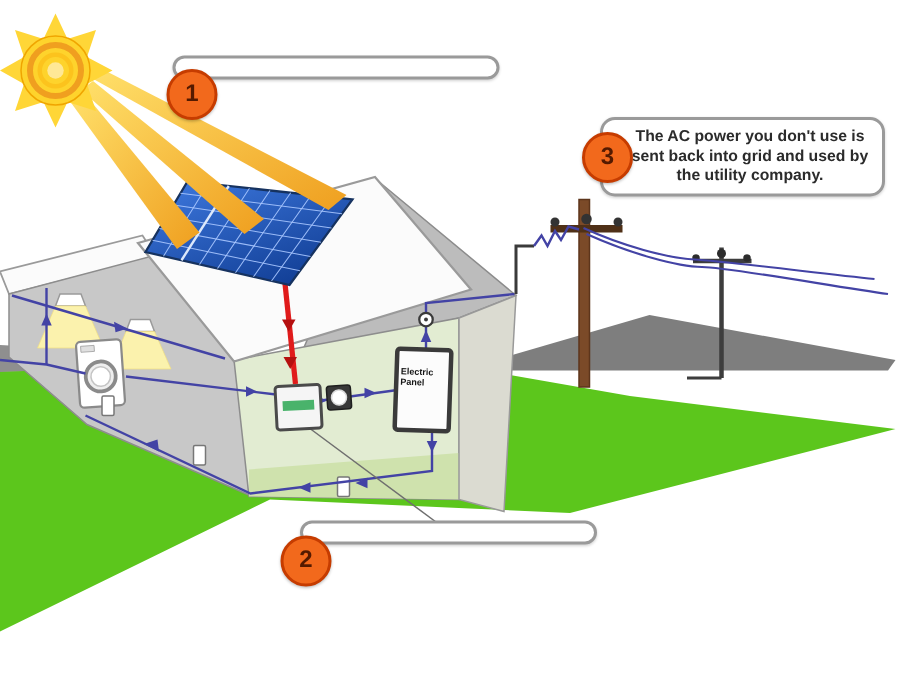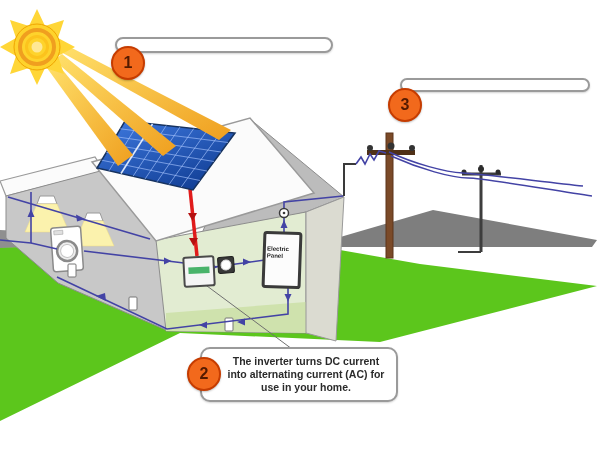--- a/index.html
+++ b/index.html
@@ -190,22 +190,22 @@
     <path class="pline" d="M391,156 C420,169 452,178 468,178 S556,191 592,196"></path>
   </g>
 </svg>
 
 <div class="callout" id="callout-1">
   <span class="badge">1</span>
 </div>
 
 <div class="callout" id="callout-3">
   <span class="badge">3</span>
+  <span>The AC power you don't use is sent back into grid and used by the utility company.</span>
 </div>
 
 <div class="callout" id="callout-2">
   <span class="badge">2</span>
-  <span>The inverter turns DC current into alternating current (AC) for use in your home.</span>
 </div>
 
 <div id="electric-panel-label">Electric Panel</div>
 
 </div>
 
 </body></html>

